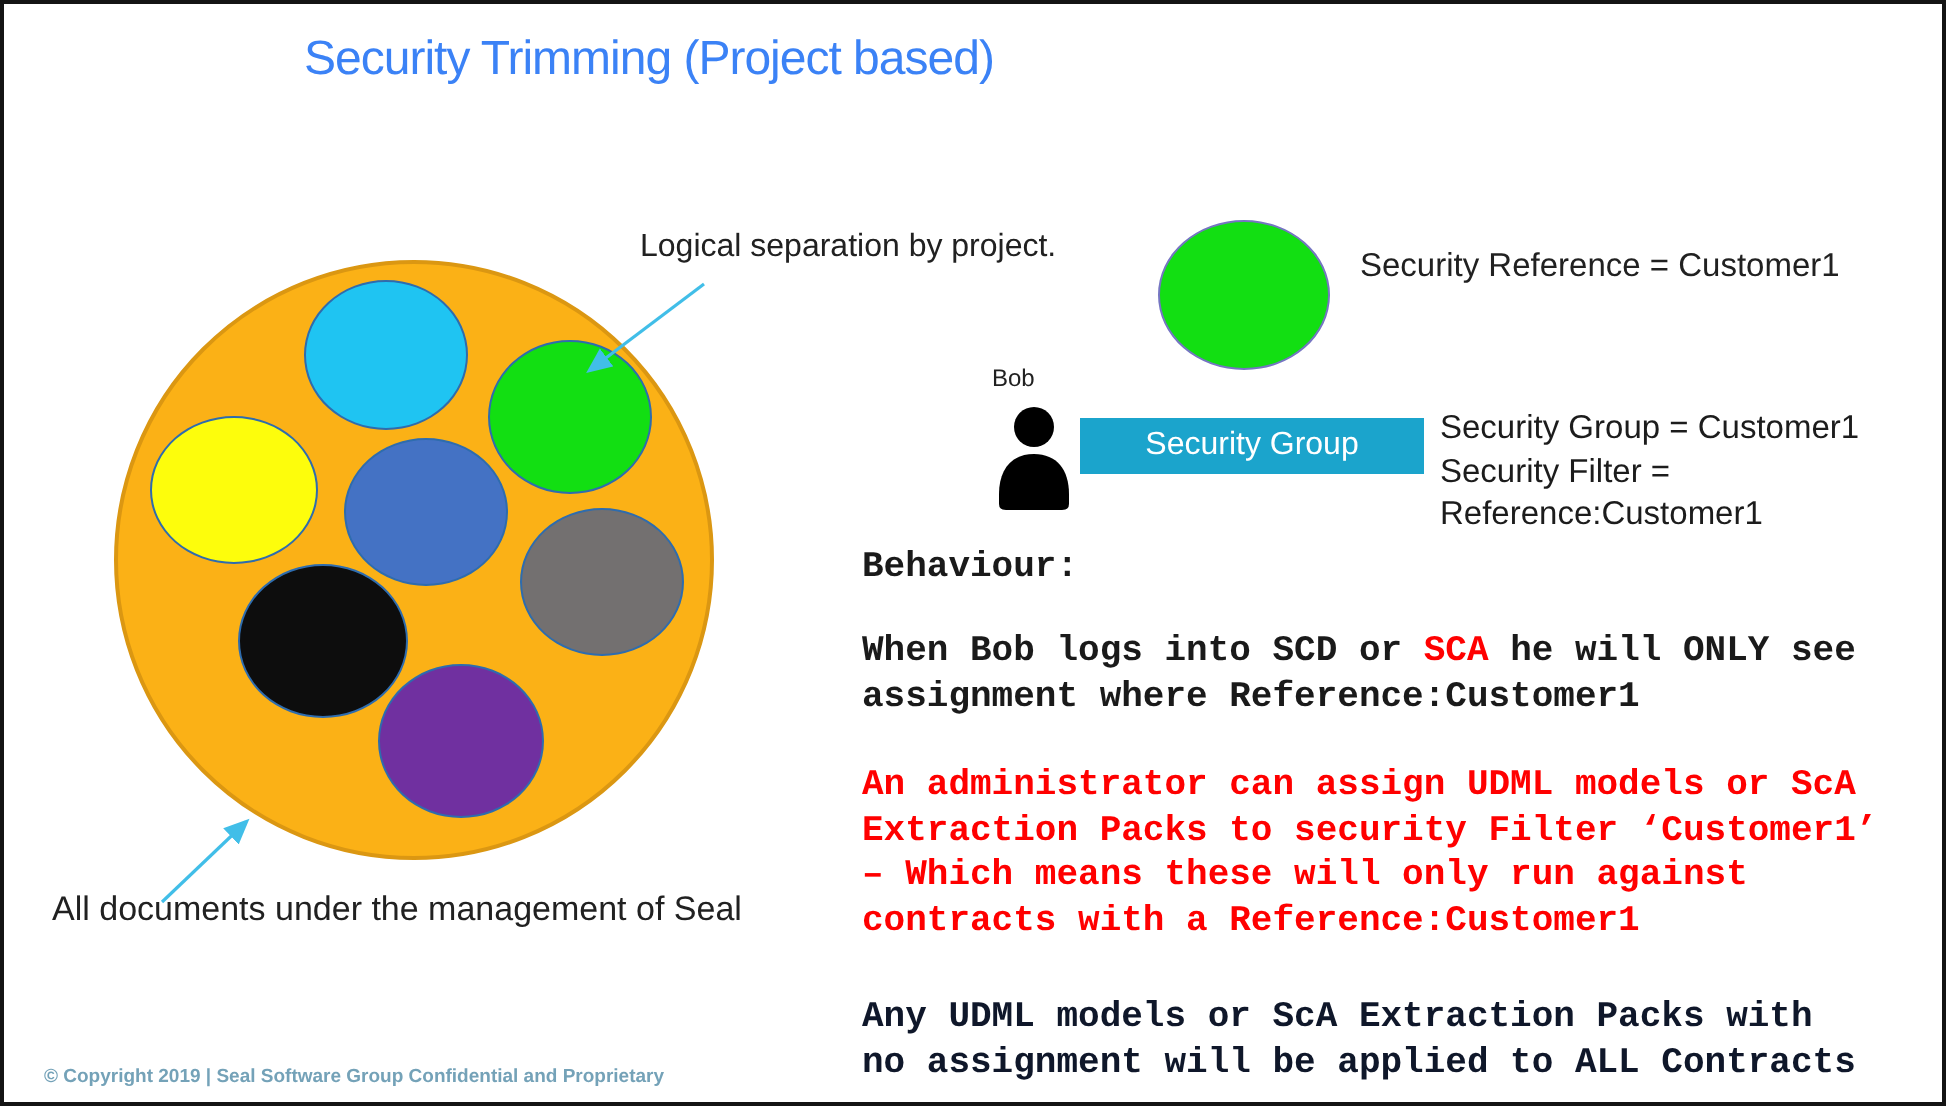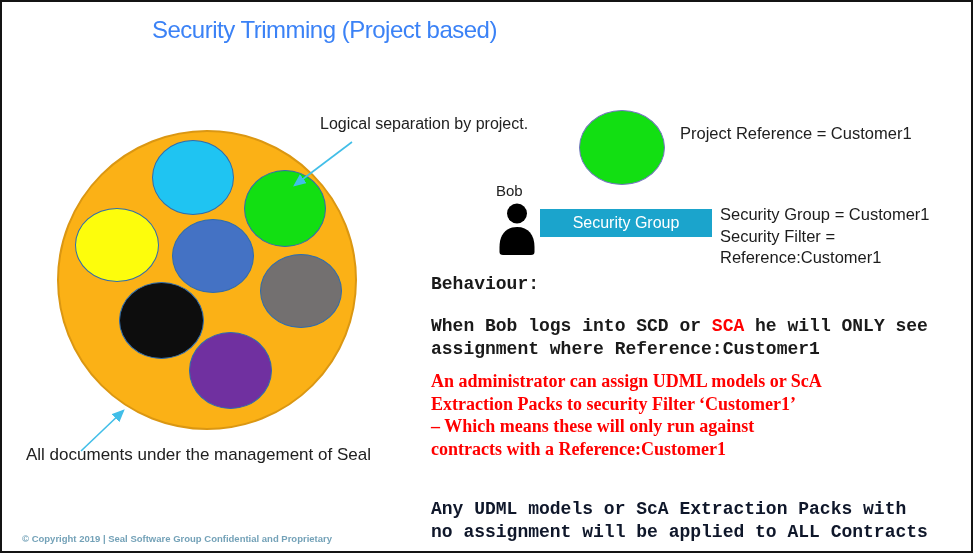--- a/index.html
+++ b/index.html
@@ -28,21 +28,21 @@
   .dc5 { left:258px; top:252px; width:82px; height:74px; }   
   .dc6 { left:117px; top:280px; width:85px; height:77px; }   
   .dc7 { left:187px; top:330px; width:83px; height:77px; }   
   
   .arrows { position:absolute; left:0; top:0; width:973px; height:553px; pointer-events:none; }
   
   .label { position:absolute; font-size:16px; color:#212121; white-space:pre; }
   .separation-label { left:318px; top:113px; }
   .alldocs-label    { left:24px;  top:443px; font-size:17px; }
   .projref-label    { left:678px; top:122px; font-size:16.5px; }
-  .bob-label        { left:494px; top:180px; font-size:15px; }
+  .bob-label        { left:494px; top:180px; font-size:12px; }
   
   .project-ellipse {
     position:absolute; left:577px; top:108px; width:86px; height:75px;
     border-radius:50%; border:1.5px solid #7575C2; box-sizing:border-box;
   }
   
   .person-icon { position:absolute; left:494px; top:201px; width:44px; height:52px; }
   
   .sg-box {
     position:absolute; left:538px; top:207px; width:172px; height:28px;
@@ -51,21 +51,21 @@
   .sg-box span { color:#ffffff; font-size:16px; white-space:pre; }
   
   .sg-details { position:absolute; left:718px; top:202px; font-size:16.5px; line-height:21.5px; color:#1c1c1c; }
   .sg-details div { white-space:pre; }
   
   .mono { position:absolute; left:429px; font-family:"Liberation Mono", monospace; font-weight:bold;
           font-size:18px; line-height:22.5px; color:#1a1a1a; }
   .mono div { white-space:pre; }
   .behaviour-heading { top:271px; }
   .mono-p1 { top:313px; }
-  .mono-p2 { top:368px;font-family:Liberation Serif, serif; }
+  .mono-p2 { top:380px; }
   .mono-p3 { top:496px; }
   
   .footer { position:absolute; left:20px; top:531px; font-size:9.5px; font-weight:bold; white-space:pre; }
 </style>
 </head>
 <body>
 
 <div class="slide">
 
   <div class="title">Security Trimming (Project based)</div>
@@ -86,21 +86,21 @@
       </marker>
     </defs>
     <line x1="350" y1="140" x2="293" y2="183" stroke-width="1.6" marker-end="url(#arrowhead)" style="stroke: rgb(65, 190, 232);"></line>
     <line x1="79" y1="449" x2="121" y2="409" stroke-width="1.6" marker-end="url(#arrowhead)" style="stroke: rgb(65, 190, 232);"></line>
   </svg>
 
   <div class="label separation-label">Logical separation by project.</div>
   <div class="label alldocs-label">All documents under the management of Seal</div>
 
   <div class="project-ellipse" style="background: rgb(18, 223, 18);"></div>
-  <div class="label projref-label">Project Reference = Customer1</div>
+  <div class="label projref-label">Security Reference = Customer1</div>
 
   <div class="label bob-label">Bob</div>
   <svg class="person-icon" viewBox="0 0 44 52">
     <circle cx="21" cy="10.5" r="10" fill="#000"></circle>
     <path d="M21 24 C9.5 24 3.5 32 3.5 44 L3.5 49 Q3.5 52 7 52 L35 52 Q38.5 52 38.5 49 L38.5 44 C38.5 32 32.5 24 21 24 Z" fill="#000"></path>
   </svg>
   <div class="sg-box" style="background: rgb(27, 164, 204);">
     <span>Security Group</span>
   </div>
   <div class="sg-details">

